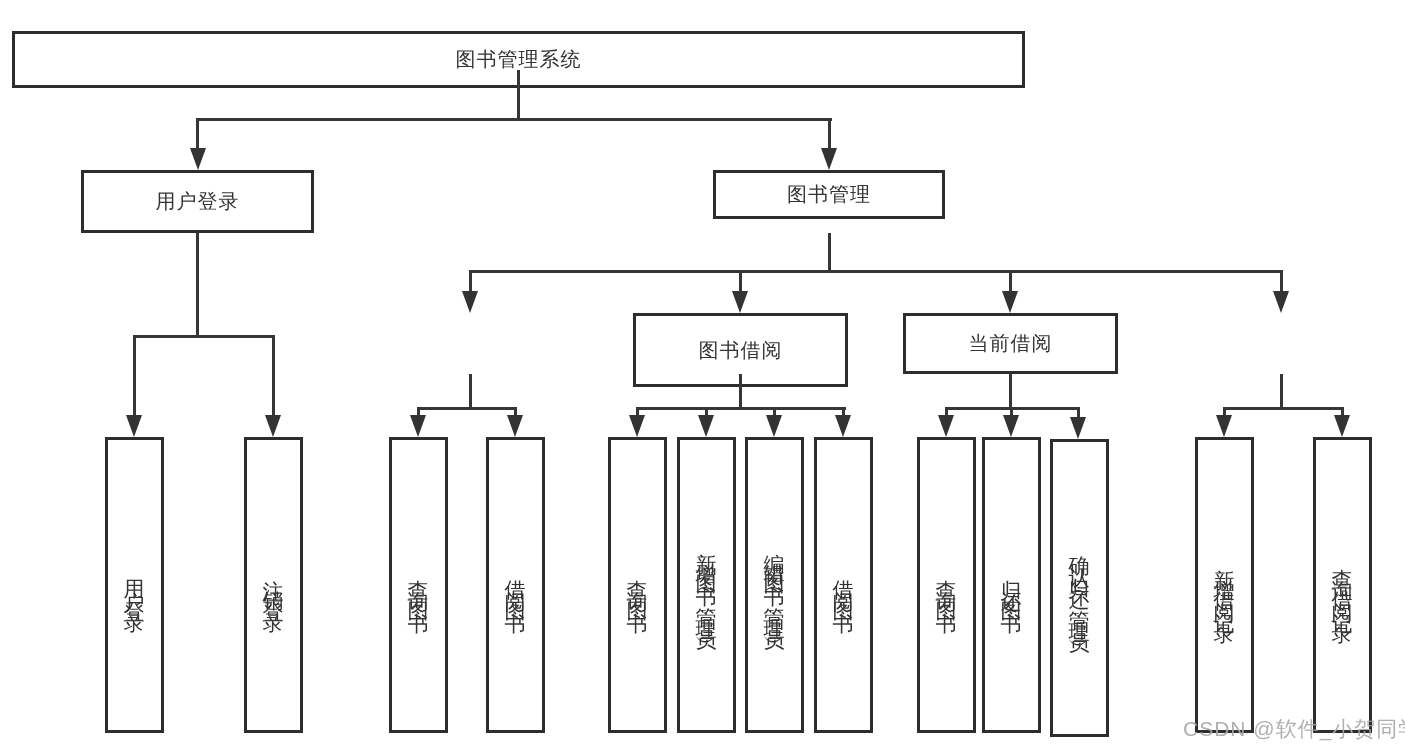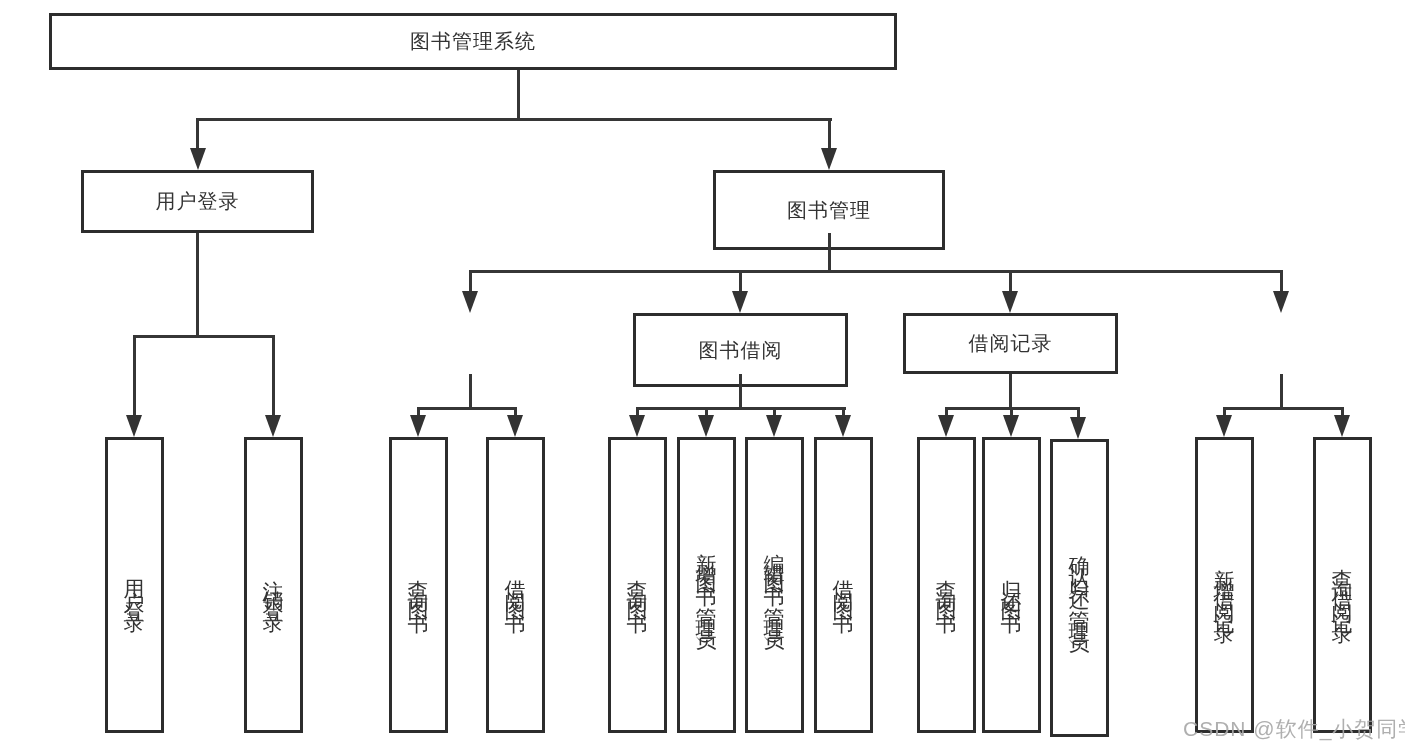--- a/index.html
+++ b/index.html
@@ -46,39 +46,39 @@
     letter-spacing:1px;
     z-index:5;
     white-space:nowrap;
   }
 </style>
 </head>
 <body>
 
 <div class="canvas">
 
-  <div class="box" style="left:12px;top:13px;width:848px;height:57px;margin-left:37px;">
+  <div class="box" style="left:12px;top:31px;width:1013px;height:57px;">
     <span>图书管理系统</span>
   </div>
 
   <div class="box" style="left:81px;top:170px;width:233px;height:63px;">
     <span>用户登录</span>
   </div>
 
-  <div class="box" style="left:713px;top:170px;width:232px;height:80px;">
+  <div class="box" style="left:713px;top:170px;width:232px;height:49px;">
     <span>图书管理</span>
   </div>
 
 
   <div class="box" style="left:633px;top:313px;width:215px;height:74px;">
     <span>图书借阅</span>
   </div>
 
   <div class="box" style="left:903px;top:313px;width:215px;height:61px;">
-    <span>借阅记录</span>
+    <span>当前借阅</span>
   </div>
 
 
   <div class="box" style="left:105px;top:437px;width:59px;height:296px;">
     <span class="vlabel">用户登录</span>
   </div>
 
   <div class="box" style="left:244px;top:437px;width:59px;height:296px;">
     <span class="vlabel">注销登录</span>
   </div>

